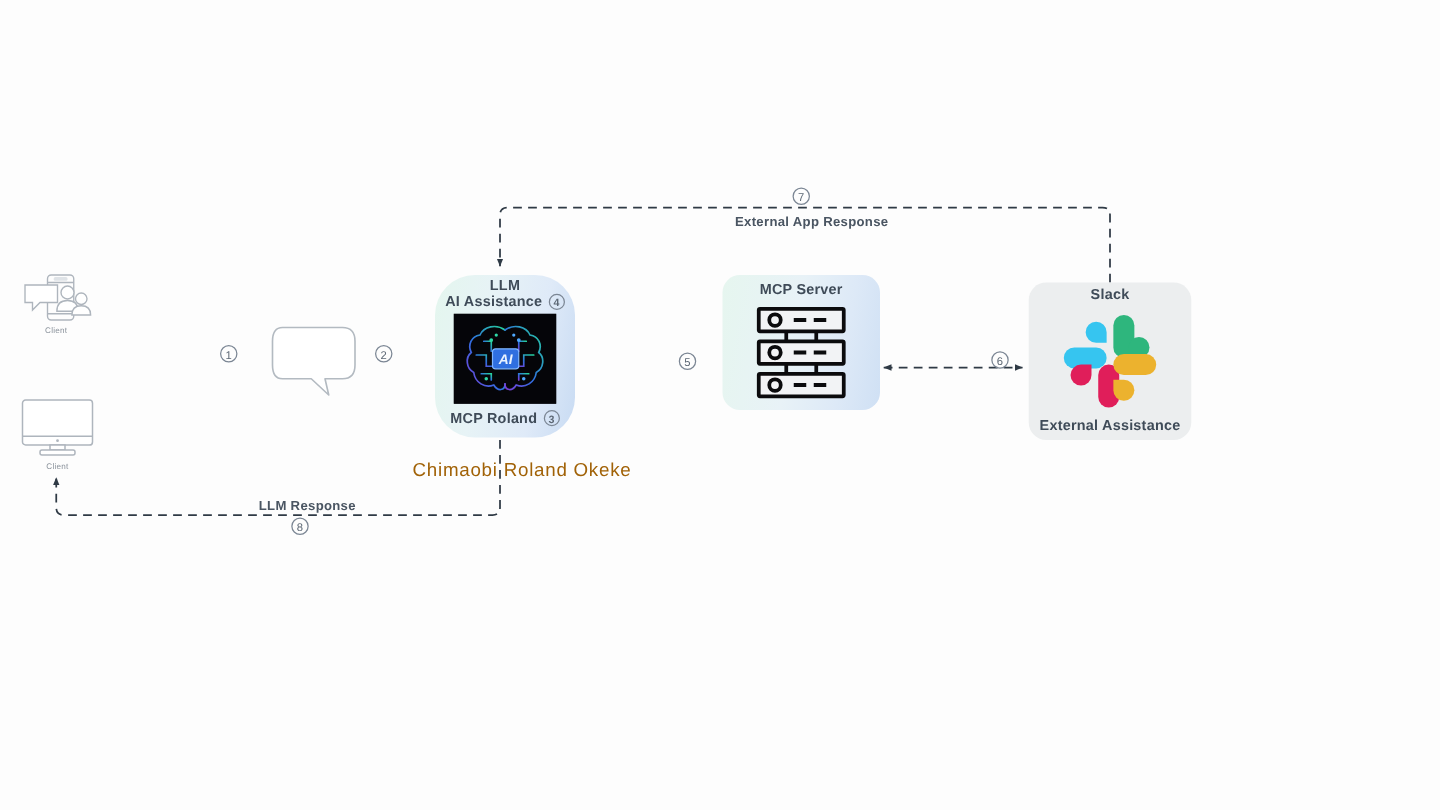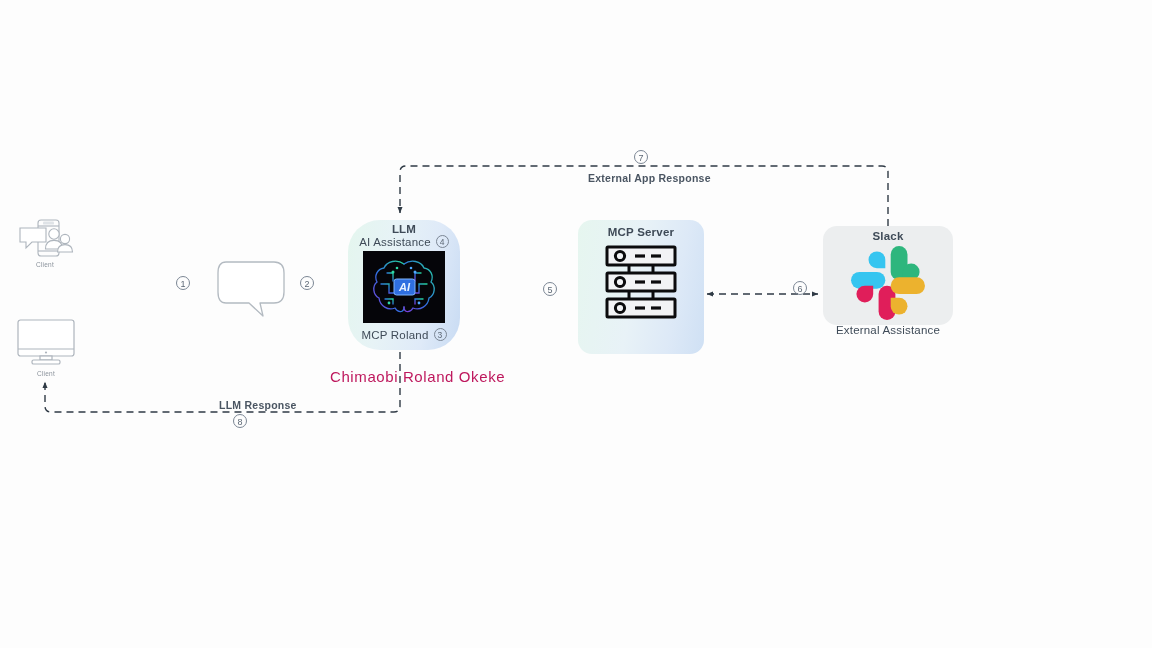--- a/index.html
+++ b/index.html
@@ -22,21 +22,21 @@
   
   .abs { position: absolute; }
 
   
   .watermark {
     position: absolute;
     left: 330px;
     top: 368px;
     font-size: 15px;
     letter-spacing: 0.6px;
-    color: #be185d;
+    color: #a16207;
     font-family: "Liberation Sans", sans-serif;
     user-select: none;
     white-space: nowrap;
   }
 
   
   .node-box {
     position: absolute;
     border-radius: 14px;
     box-sizing: border-box;
@@ -46,21 +46,21 @@
   }
   .node-title {
     font-size: 11.5px;
     font-weight: bold;
     color: #3f4b58;
     letter-spacing: 0.2px;
     white-space: nowrap;
   }
   .node-sub {
     font-size: 11.5px;
-    font-weight: normal;
+    font-weight: bold;
     color: #3f4b58;
     letter-spacing: 0.2px;
     white-space: nowrap;
     display: flex;
     align-items: flex-end;
     gap: 5px;
   }
 
   
   #llm-box {
@@ -70,30 +70,30 @@
     height: 130px;
     background: linear-gradient(100deg, #e4f6ee 0%, #e7f3f6 35%, #dfeaf8 70%, #c8dbf3 100%);
     padding-top: 3px;
     border-radius: 32px;
   }
   
   #mcp-box {
     left: 578px;
     top: 220px;
     width: 126px;
-    height: 134px;
+    height: 108px;
     background: linear-gradient(100deg, #e6f6ef 0%, #e8f2f7 45%, #dde9f7 75%, #cfe0f4 100%);
     padding-top: 6px;
   }
   
   #slack-box {
     left: 823px;
     top: 226px;
     width: 130px;
-    height: 99px;
+    height: 126px;
     background: #eceeef;
     padding-top: 4px;
     justify-content: space-between;
     padding-bottom: 5px;
   }
 
   
   .ai-art {
     width: 82px;
     height: 72px;
@@ -182,21 +182,21 @@
     <path d="M 888,226 L 888,172 Q 888,166 882,166 L 406,166 Q 400,166 400,172 L 400,213" fill="none" stroke="#2f3a45" stroke-width="1.4" stroke-dasharray="7 5" marker-end="url(#arrowEnd)"></path>
 
     <path d="M 400,352 L 400,406 Q 400,412 394,412 L 51,412 Q 45,412 45,406 L 45,382" fill="none" stroke="#2f3a45" stroke-width="1.4" stroke-dasharray="7 5" marker-end="url(#arrowEnd)"></path>
 
     <line x1="707" y1="294" x2="818" y2="294" stroke="#2f3a45" stroke-width="1.4" stroke-dasharray="7 5" marker-end="url(#arrowEnd)" marker-start="url(#arrowStart)"></line>
   </svg>
 
   <div class="step step-float" style="left:634px; top:150px;">7</div>
   <div class="edge-label" style="left:588px; top:172px;text-align:center;">External App Response</div>
 
-  <div class="edge-label" style="left:219px; top:399px;">LLM Response</div>
+  <div class="edge-label" style="left:207px; top:399px;">LLM Response</div>
   <div class="step step-float" style="left:233px; top:414px;">8</div>
 
   <div class="step step-float" style="left:793px; top:281px;">6</div>
 
   <div class="step step-float" style="left:176px; top:276px;">1</div>
   <div class="step step-float" style="left:300px; top:276px;">2</div>
   <div class="step step-float" style="left:543px; top:282px;">5</div>
 
   <div class="abs" style="left:16px; top:218px; width:58px; height:44px;">
     <svg width="58" height="44" viewBox="0 0 58 44">

